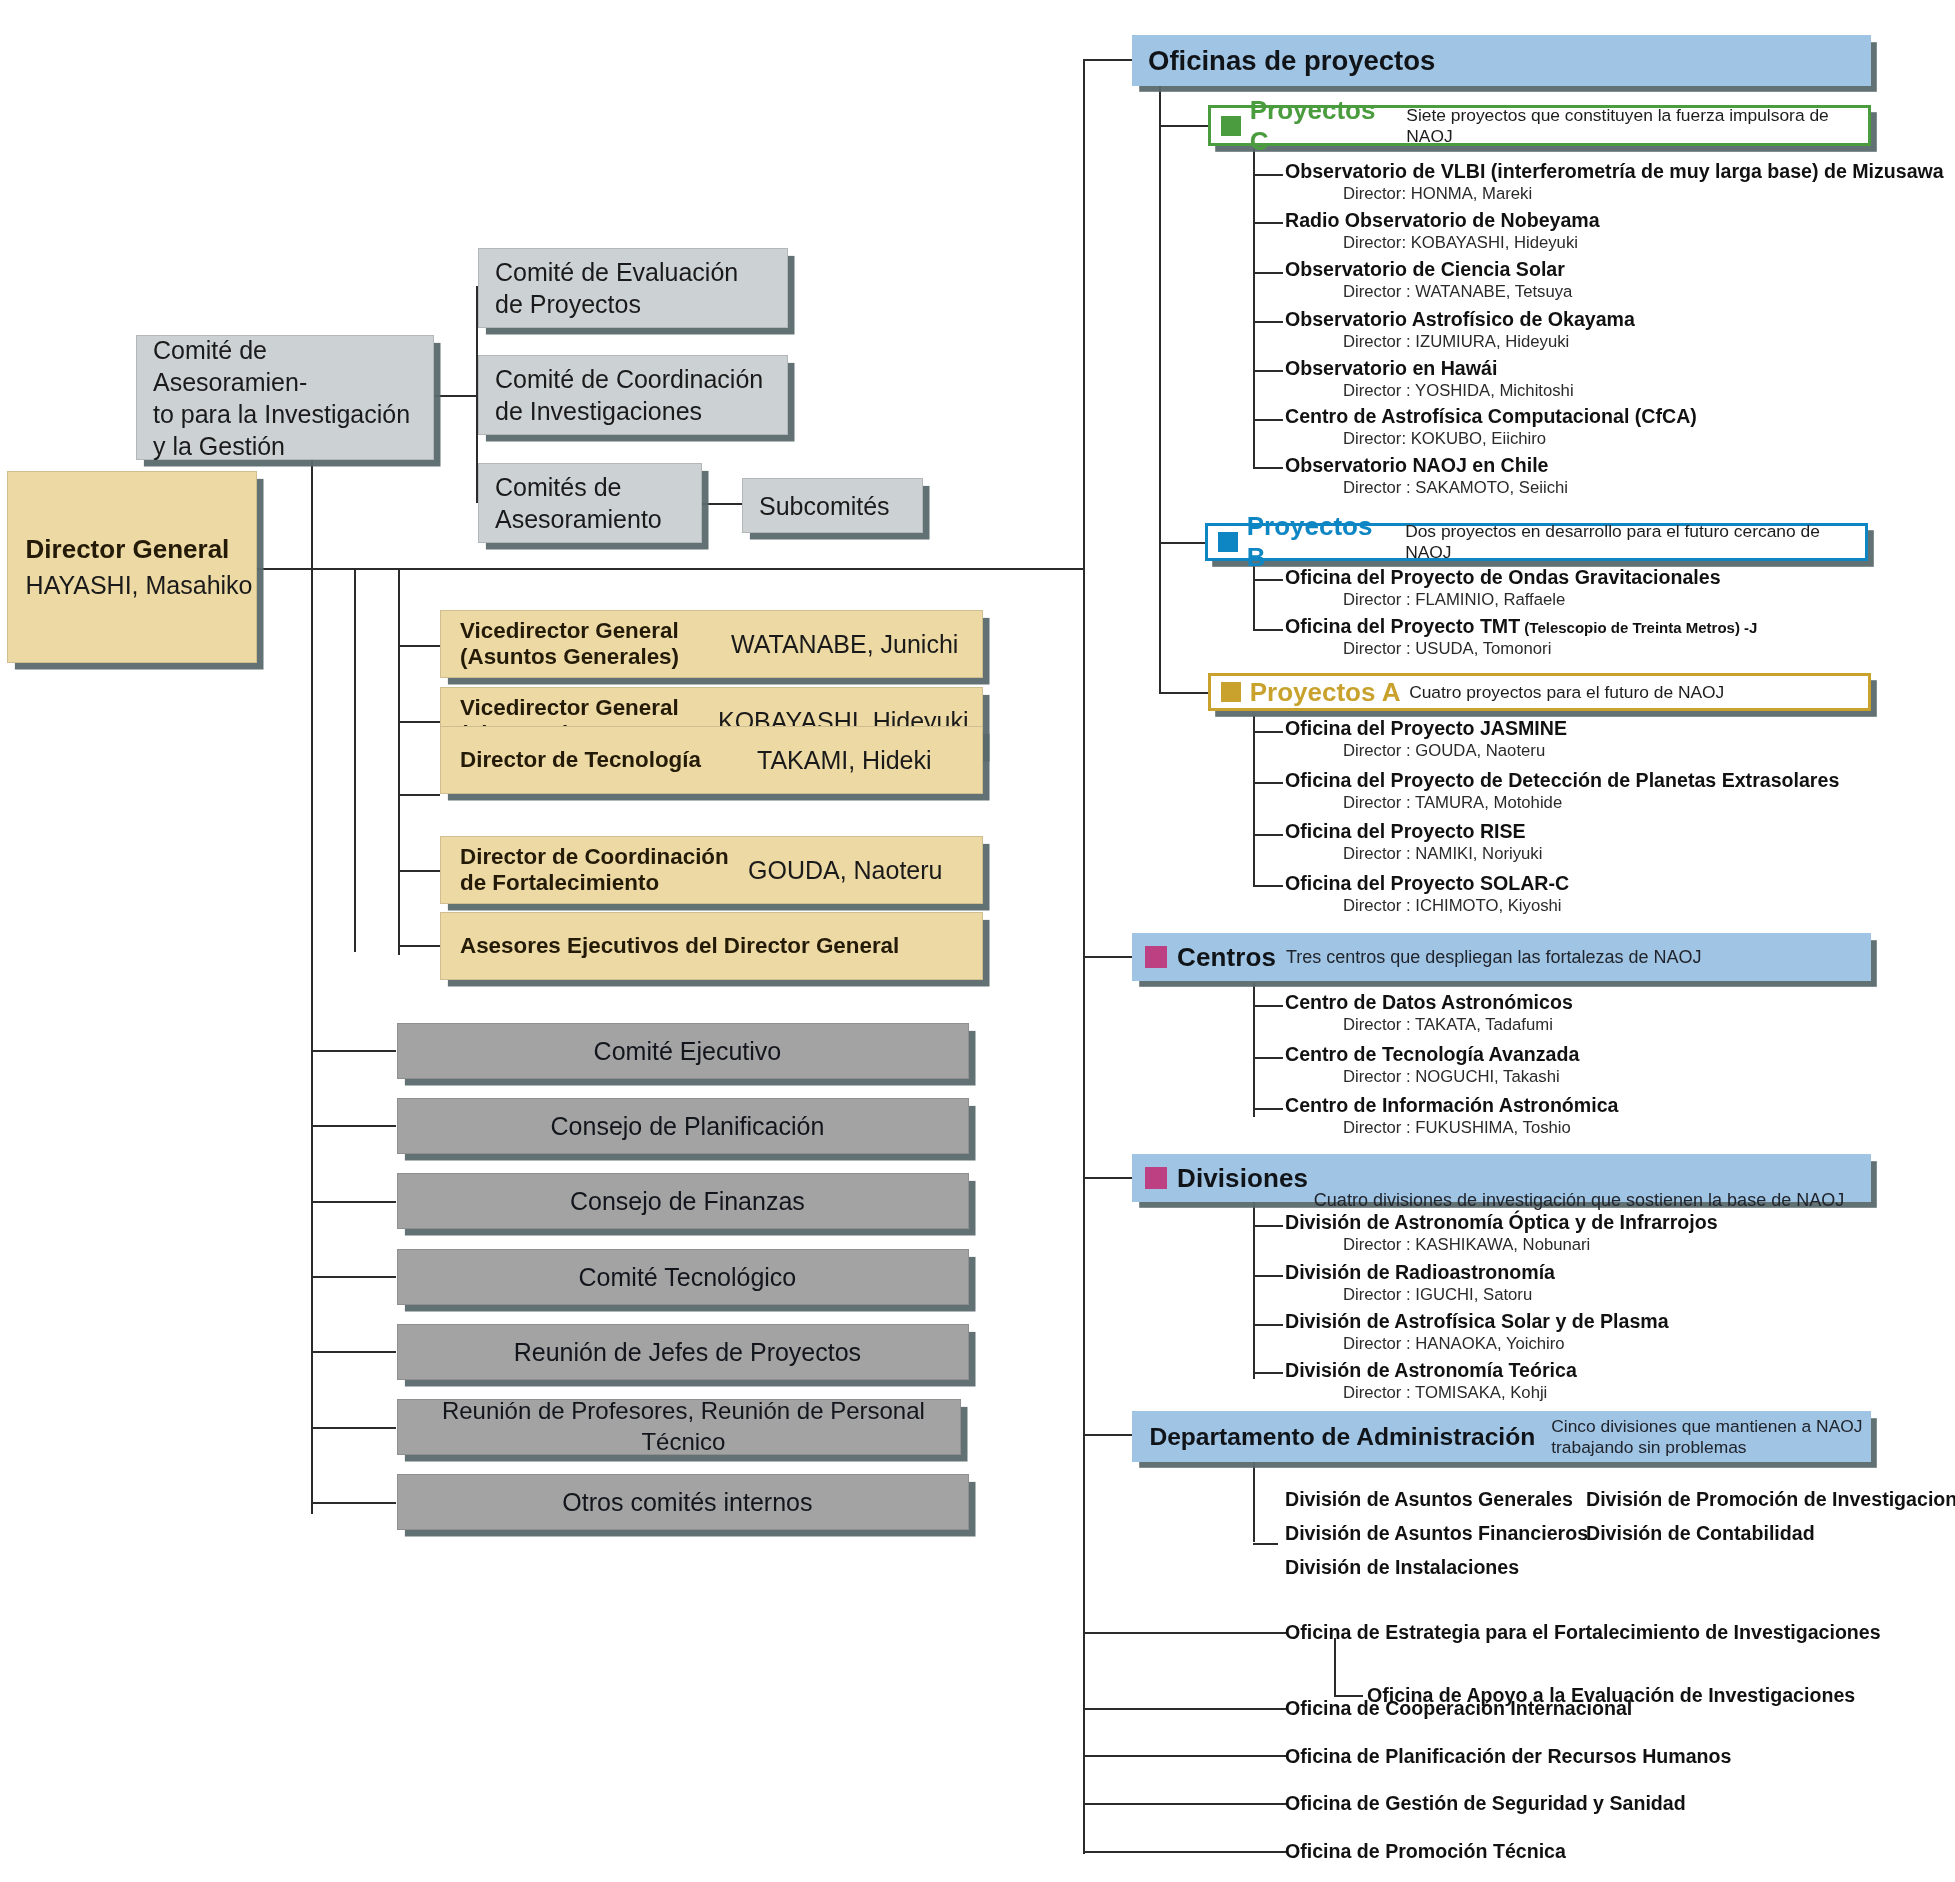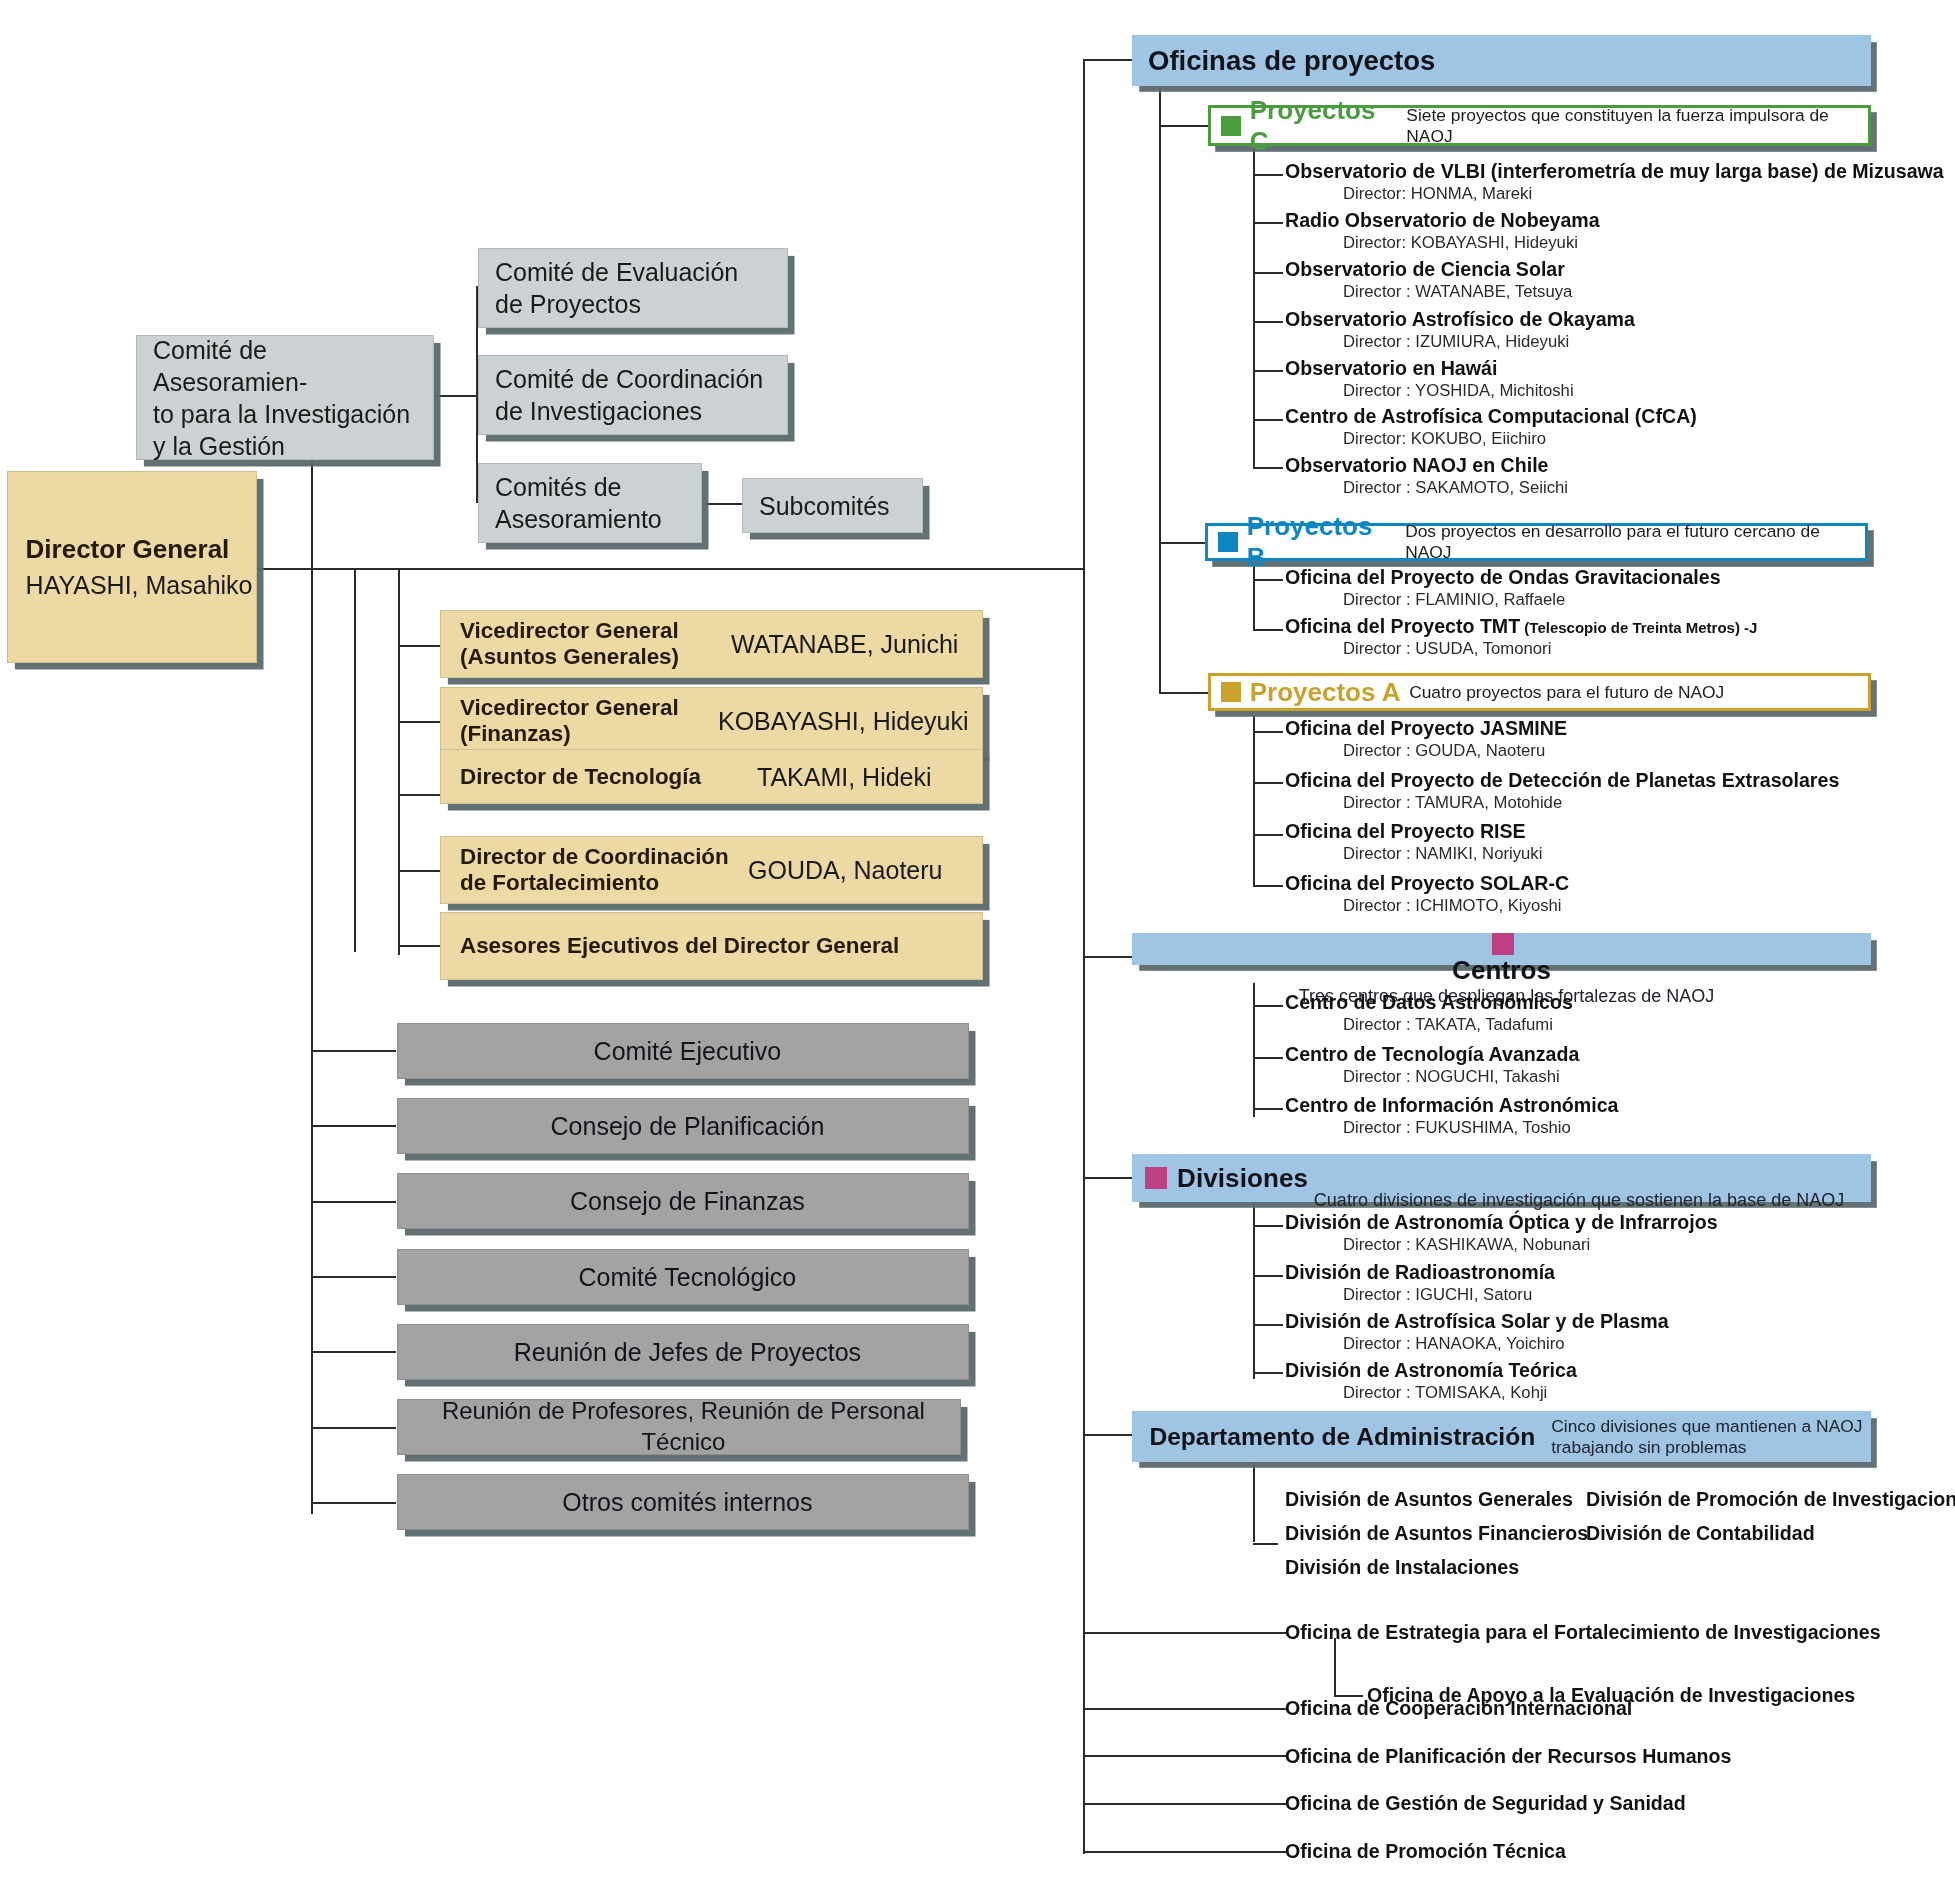--- a/index.html
+++ b/index.html
@@ -178,21 +178,21 @@
 (Asuntos Generales)</div>
     <div style="position:absolute;left:290px;top:50%;transform:translateY(-50%);" class="f-gold-n">WATANABE, Junichi</div>
   </div>
 
   <div class="box box-gold" style="left:440px;top:687px;width:543px;height:68px;">
     <div style="position:absolute;left:19px;top:50%;transform:translateY(-50%);white-space:pre-line;" class="f-gold-b">Vicedirector General
 (Finanzas)</div>
     <div style="position:absolute;left:277px;top:50%;transform:translateY(-50%);" class="f-gold-n">KOBAYASHI, Hideyuki</div>
   </div>
 
-  <div class="box box-gold" style="left:440px;top:749px;width:543px;height:55px;">
+  <div class="box box-gold" style="left:440px;top:726px;width:543px;height:68px;">
     <div style="position:absolute;left:19px;top:50%;transform:translateY(-50%);white-space:pre-line;" class="f-gold-b">Director de Tecnología</div>
     <div style="position:absolute;left:316px;top:50%;transform:translateY(-50%);" class="f-gold-n">TAKAMI, Hideki</div>
   </div>
 
   <div class="box box-gold" style="left:440px;top:836px;width:543px;height:68px;">
     <div style="position:absolute;left:19px;top:50%;transform:translateY(-50%);white-space:pre-line;" class="f-gold-b">Director de Coordinación
 de Fortalecimiento</div>
     <div style="position:absolute;left:307px;top:50%;transform:translateY(-50%);" class="f-gold-n">GOUDA, Naoteru</div>
   </div>
 
@@ -292,21 +292,21 @@
   </div>
   <div class="leaf" style="left:1285px;top:821px;">
     <div class="lt">Oficina del Proyecto RISE</div>
     <div class="ld">Director : NAMIKI, Noriyuki</div>
   </div>
   <div class="leaf" style="left:1285px;top:873px;">
     <div class="lt">Oficina del Proyecto SOLAR-C</div>
     <div class="ld">Director : ICHIMOTO, Kiyoshi</div>
   </div>
 
-  <div class="sect" style="left:1132px;top:933px;width:739px;height:32px;flex-direction:column;">
+  <div class="sect" style="left:1132px;top:933px;width:739px;height:48px;">
     <div class="swatch" style="background:#bd4182;"></div>
     <div class="nm" style="color:#101418;">Centros</div>
     <div class="desc">Tres centros que despliegan las fortalezas de NAOJ</div>
   </div>
 
   <div class="leaf" style="left:1285px;top:992px;">
     <div class="lt">Centro de Datos Astronómicos</div>
     <div class="ld">Director : TAKATA, Tadafumi</div>
   </div>
   <div class="leaf" style="left:1285px;top:1044px;">

